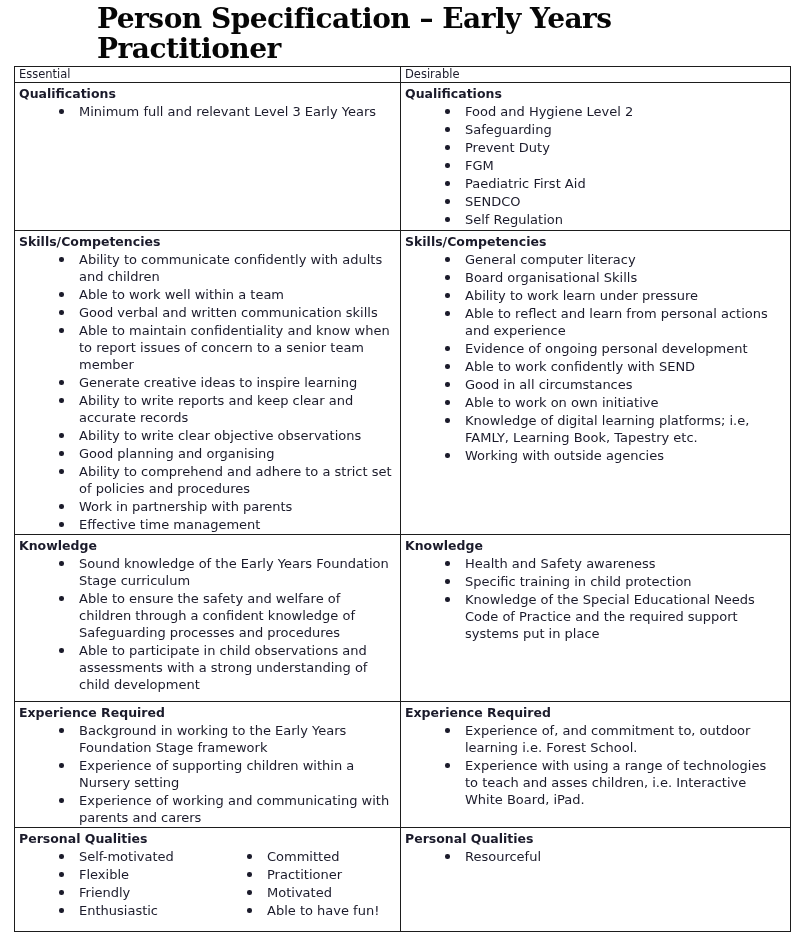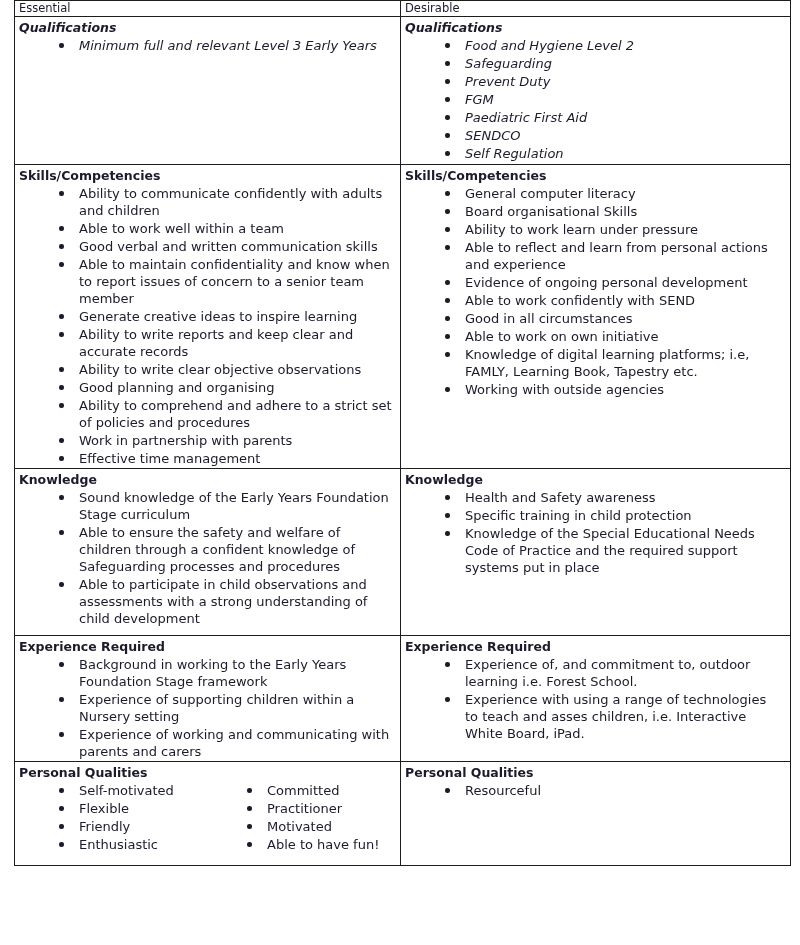--- a/index.html
+++ b/index.html
@@ -65,34 +65,35 @@
   ul.bullets li::before {
     content: "";
     position: absolute;
     left: 2px;
     top: 6px;
     width: 4.5px;
     height: 4.5px;
     border-radius: 50%;
     background: #1b1b2b;
   }
-  tr.row-qualifications td { height: 148px; font-style: italic; }
+  tr.row-qualifications td { height: 148px; }
   tr.row-skills         td { height: 294px; }
   tr.row-knowledge      td { height: 167px; }
   tr.row-experience     td { height: 117px; }
   tr.row-personal       td { height: 104px; margin-top: 12px; }
   .pq-cols { display: flex; }
   .pq-cols ul.bullets:first-child { width: 212px; flex: none; }
   .pq-cols ul.bullets:last-child  { flex: 1; padding-left: 14px; }
 </style>
 </head>
 <body>
 
 <div class="page">
 
+  <h1 class="title">Person Specification – Early Years Practitioner</h1>
 
   <table class="spec">
     <colgroup>
       <col class="c-ess">
       <col class="c-des">
     </colgroup>
     <thead>
       <tr>
         <th class="colhead">Essential</th>
         <th class="colhead">Desirable</th>

